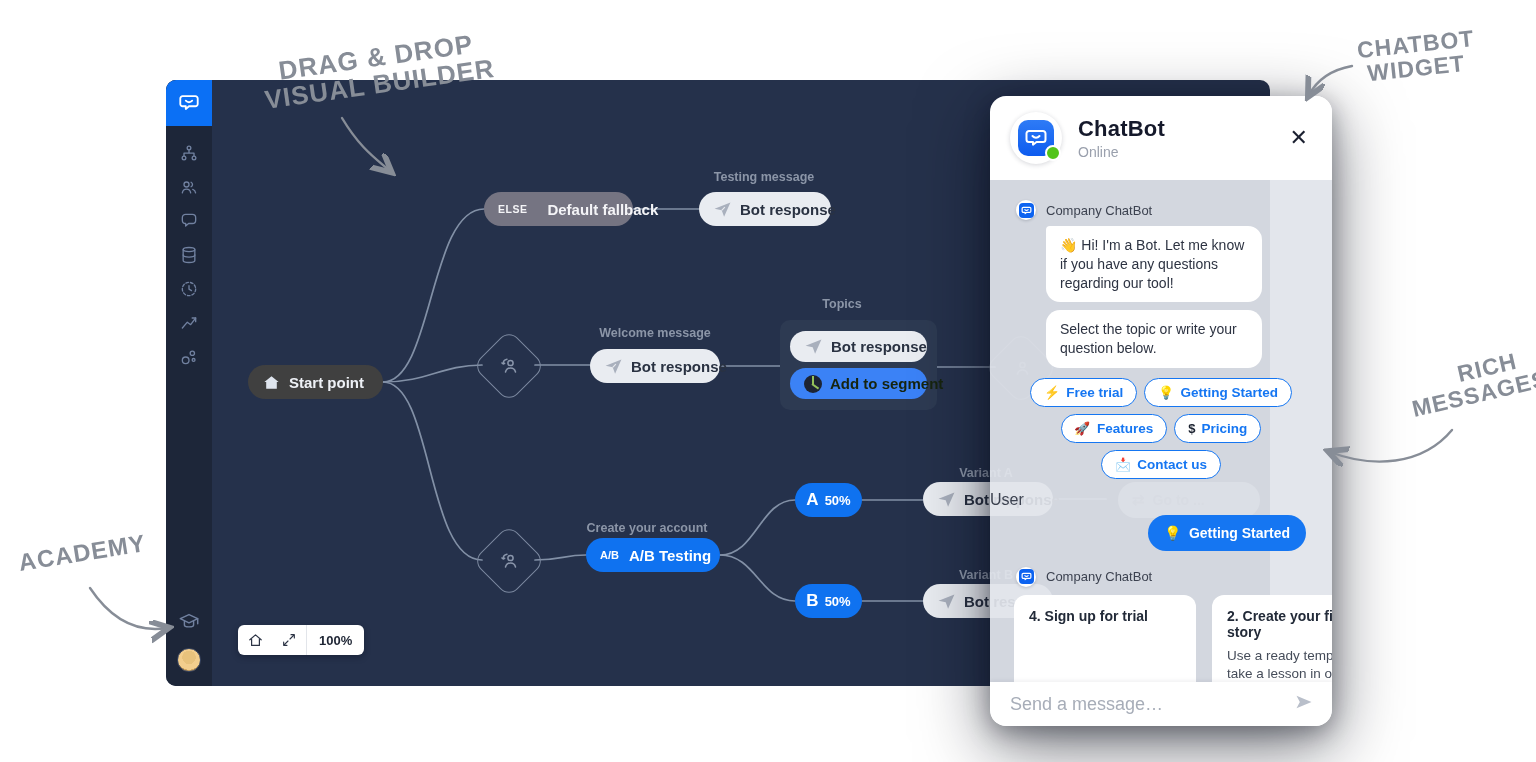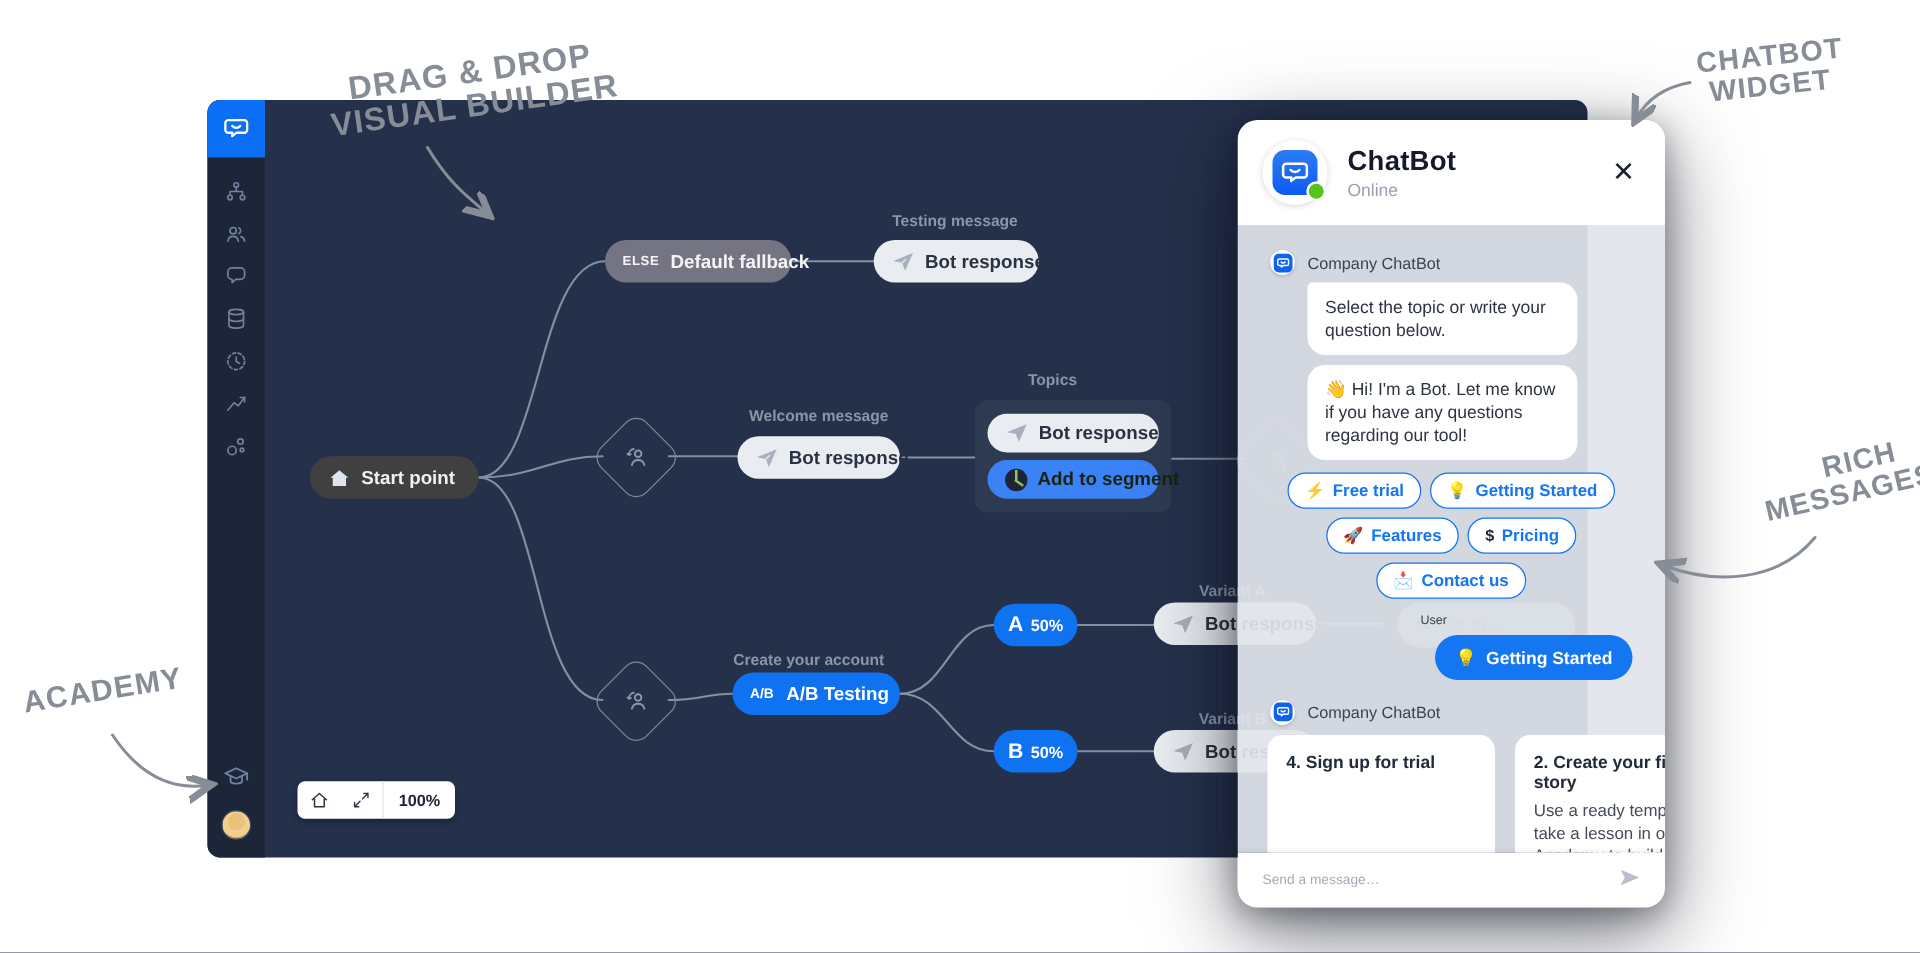--- a/index.html
+++ b/index.html
@@ -79,31 +79,31 @@
   .bot-name{font-size:13px;color:#3c4250;font-weight:400}
   .bubble{background:#fff;border-radius:4px 14px 14px 14px;width:216px;margin:0 0 8px 56px;
           padding:10px 14px;box-sizing:border-box;font-size:14px;line-height:1.34;color:#2d3342}
   .bubble+.bubble{border-radius:14px}
   .topic-wrap{width:300px;margin:10px auto 0;display:flex;flex-wrap:wrap;justify-content:center;gap:7px}
   .topic-btn{display:inline-flex;align-items:center;gap:6px;height:29px;padding:0 13px;
              border:1.5px solid #1576f2;border-radius:16px;background:#fff;color:#1576f2;
              font-weight:700;font-size:13.5px;cursor:pointer;box-sizing:border-box}
   .topic-btn .em{font-size:13px}
   .dollar{color:#1b2230;font-weight:700}
-  .user-lbl{text-align:center;margin:12px 28px 6px 0;font-size:10px;color:#3c4250}
+  .user-lbl{text-align:left;margin:12px 28px 6px 0;font-size:16px;color:#3c4250}
   .user-pill{margin:0 26px 0 auto;width:max-content;display:flex;align-items:center;gap:7px;height:36px;
              padding:0 16px;background:#1576f2;color:#fff;font-weight:700;font-size:14px;
              border-radius:18px;cursor:pointer}
   .cards{display:flex;gap:16px;margin:8px 0 0 24px}
   .card{width:182px;flex:0 0 auto;background:#fff;border-radius:12px;padding:13px 15px 0;box-sizing:border-box}
   .card .ct{font-size:14px;font-weight:700;color:#222a38;margin-bottom:7px}
   .card .cb{font-size:13.5px;color:#454c59;line-height:1.36}
   .w-foot{position:absolute;bottom:0;left:0;right:0;height:44px;background:#fff;border-radius:0 0 16px 16px;
           display:flex;align-items:center;padding:0 18px;box-sizing:border-box;box-shadow:0 -1px 4px rgba(20,30,50,.08)}
-  .w-input{border:0;outline:0;flex:1;font-size:11px;color:#3a404e;font-family:inherit;background:transparent}
+  .w-input{border:0;outline:0;flex:1;font-size:18px;color:#3a404e;font-family:inherit;background:transparent}
   .w-input::placeholder{color:#a7adb8}
   .send-ic svg{fill:#b9bfca}
   
   .anno{position:absolute;color:#878d97;font-weight:700;z-index:4;white-space:nowrap;
         letter-spacing:1px;line-height:1.05}
   .anno-svg{position:absolute;inset:0;width:100%;height:100%;z-index:4;pointer-events:none}
   .anno-svg path{stroke:#878d97;stroke-width:2.4;fill:none;stroke-linecap:round}
 </style>
 </head>
 <body>
@@ -198,21 +198,21 @@
   <div class="node-label" style="left:820px;top:386px">Variant A</div>
   <div class="node-label" style="left:820px;top:488px">Variant B</div>
 
   <div class="pill pill-slate" style="left:82px;top:285px;width:135px">
     <svg class="plane" viewBox="0 0 24 24">
         <path d="M3 11.5 12 4l9 7.5h-2.3V20H5.3v-8.5z" style="fill:#dfe5ee"></path>
       </svg>
     <span>Start point</span>
   </div>
 
-  <div class="pill pill-gray" style="left:318px;top:112px;width:149px;gap:9px">
+  <div class="pill pill-gray" style="left:318px;top:112px;width:149px;gap:20px">
     <span class="else-tag">ELSE</span>
     <span>Default fallback</span>
   </div>
 
   <div class="pill pill-white" style="left:533px;top:112px;width:132px">
     <svg class="plane" viewBox="0 0 24 24">
         <path d="M2 11 22 3l-8 18-3-8z"></path>
         <path d="M11 13l4-4" style="fill:none;stroke:#e9ecf1;stroke-width:1.4"></path>
       </svg>
     <span>Bot response</span>
@@ -332,22 +332,22 @@
       <div class="mini-logo">
         <div class="sq">
             <svg width="11" height="11" viewBox="0 0 24 24" style="stroke-width:2.6">
               <path d="M5 5h14a2.5 2.5 0 0 1 2.5 2.5v6A2.5 2.5 0 0 1 19 16h-6.5L9 18.7V16H5a2.5 2.5 0 0 1-2.5-2.5v-6A2.5 2.5 0 0 1 5 5z"></path>
               <path d="M8.5 10c2 2.2 5 2.2 7 0"></path>
             </svg>
           </div>
       </div>
       <span class="bot-name">Company ChatBot</span>
     </div>
+    <div class="bubble">👋 Hi! I'm a Bot. Let me know if you have any questions regarding our tool!</div>
     <div class="bubble">Select the topic or write your question below.</div>
-    <div class="bubble">👋 Hi! I'm a Bot. Let me know if you have any questions regarding our tool!</div>
 
     <div class="topic-wrap">
       <div class="topic-btn">
         <span class="em">⚡</span>
         <span>Free trial</span>
       </div>
       <div class="topic-btn">
         <span class="em">💡</span>
         <span>Getting Started</span>
       </div>

